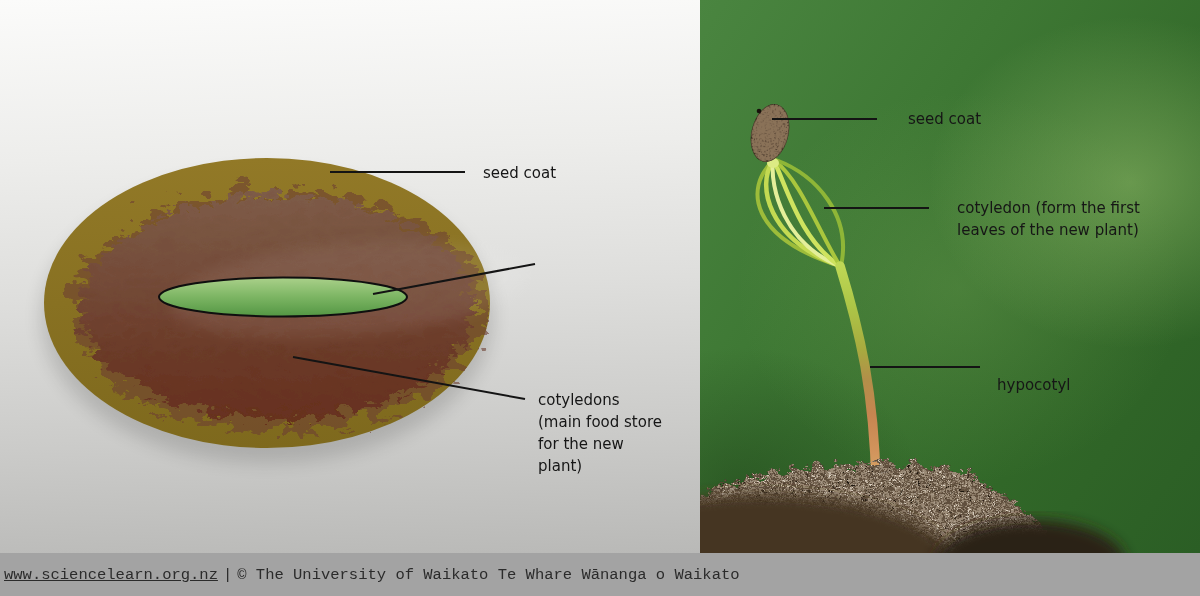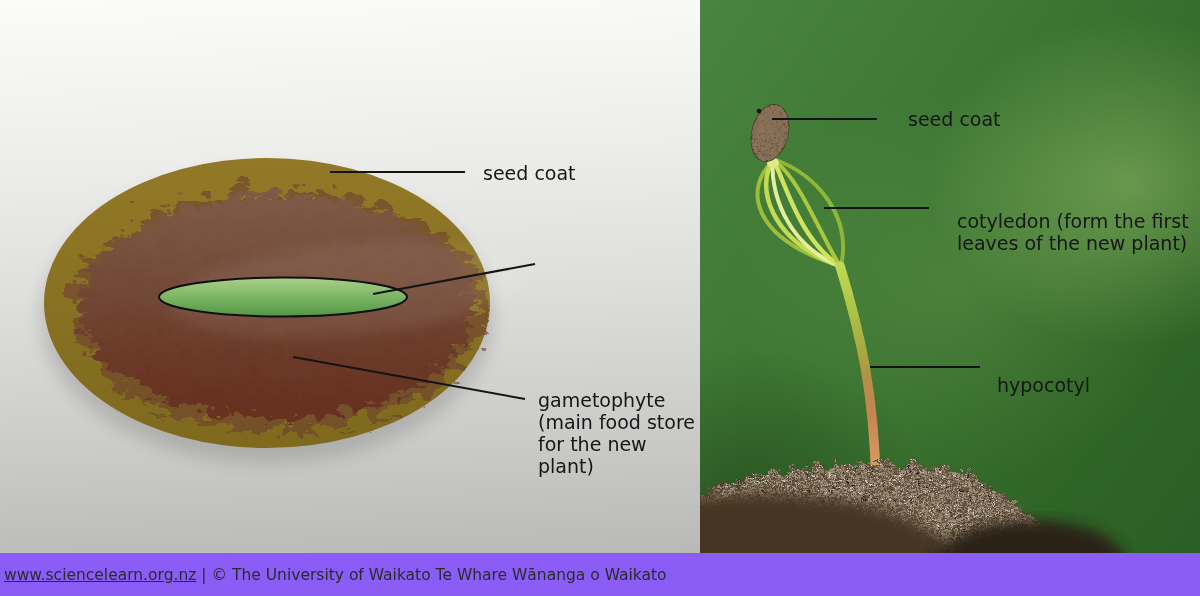--- a/index.html
+++ b/index.html
@@ -8,22 +8,22 @@
   .panel{position:absolute;top:0;height:553px;}
   .panel.left{left:0;width:700px;
     background:linear-gradient(178deg,#fbfbfa 0%,#ededeb 28%,#dededc 52%,#cbcbc9 78%,#b9b9b7 100%);}
   .panel.right{left:700px;width:500px;
     background:
       radial-gradient(280px 230px at 86% 33%, rgba(160,200,115,.48), rgba(160,200,115,0) 72%),
       radial-gradient(320px 280px at 52% 52%, rgba(140,185,100,.22), rgba(140,185,100,0) 70%),
       radial-gradient(260px 200px at 8% 88%, rgba(15,40,12,.35), rgba(15,40,12,0) 70%),
       linear-gradient(125deg,#4a8540 0%,#3e7834 35%,#316728 72%,#2b5e25 100%);}
   .panel svg{position:absolute;left:0;top:0;}
-  .label{position:absolute;color:#161616;font-size:19px;line-height:22px;white-space:pre-line;}
-  .footer{position:absolute;left:0;top:553px;width:1200px;height:43px;background:#8b5cf6;}
+  .label{position:absolute;color:#161616;font-size:15px;line-height:22px;white-space:pre-line;}
+  .footer{position:absolute;left:0;top:553px;width:1200px;height:43px;background:#a3a3a3;font-family:Liberation Mono, monospace;}
   .footer-text{position:absolute;left:4px;top:13px;font-size:15.5px;color:#2b2b2b;}
   .footer-text a{color:#2b2b2b;text-decoration:underline;cursor:pointer;}
   .footer-text .sep{margin:0 5px;}
 </style>
 </head>
 <body>
 
 <div class="page">
 
   <div class="panel left">
@@ -150,27 +150,27 @@
       <ellipse cx="60" cy="566" rx="195" ry="72" fill="#453423" filter="url(#blurC)"></ellipse>
       <ellipse cx="330" cy="562" rx="95" ry="42" fill="#2c2115" filter="url(#blurC)"></ellipse>
 
       <line x1="72" y1="119" x2="177" y2="119" stroke="#141414" stroke-width="2"></line>
       <line x1="124" y1="208" x2="229" y2="208" stroke="#141414" stroke-width="2"></line>
       <line x1="170" y1="367" x2="280" y2="367" stroke="#141414" stroke-width="2"></line>
     </svg>
   </div>
 
   <div class="label" style="left:483px;top:162px;">seed coat</div>
-  <div class="label" style="left:538px;top:389px;">gametophyte
+  <div class="label" style="left:538px;top:389px;">cotyledons
 (main food store
 for the new
 plant)</div>
 
   <div class="label" style="left:908px;top:108px;">seed coat</div>
-  <div class="label" style="left:957px;top:210px;">cotyledon (form the first
+  <div class="label" style="left:957px;top:197px;">cotyledon (form the first
 leaves of the new plant)</div>
   <div class="label" style="left:997px;top:374px;">hypocotyl</div>
 
   <div class="footer">
     <span class="footer-text">
       <a href="#">www.sciencelearn.org.nz</a><span class="sep">|</span><span>© The University of Waikato Te Whare Wānanga o Waikato</span>
     </span>
   </div>
 
 </div>

